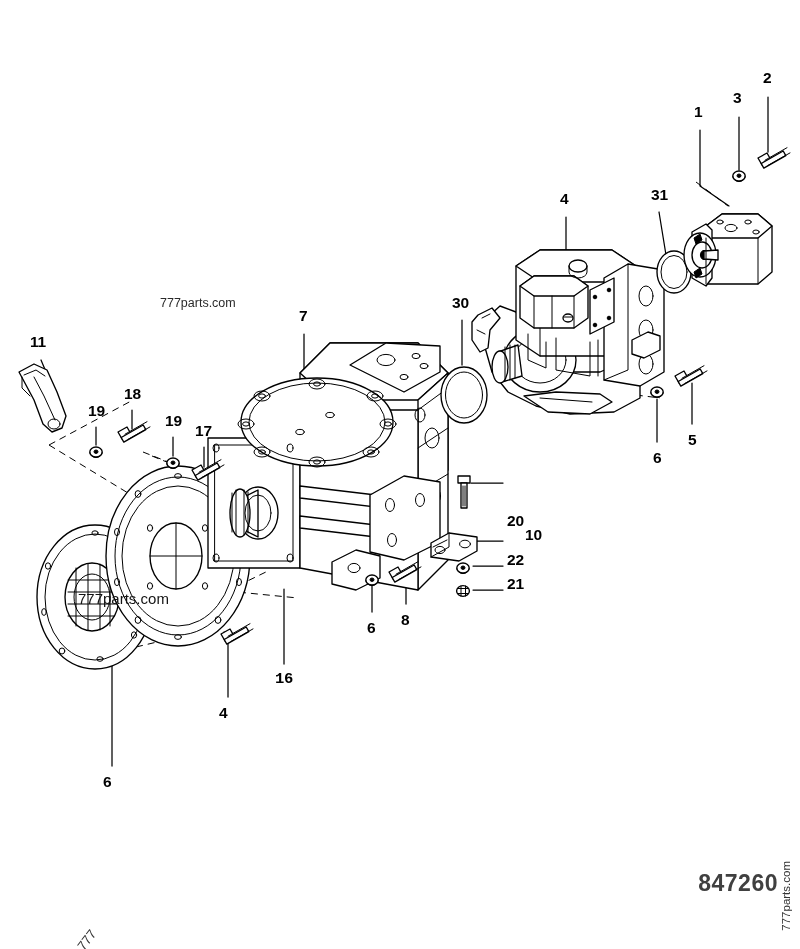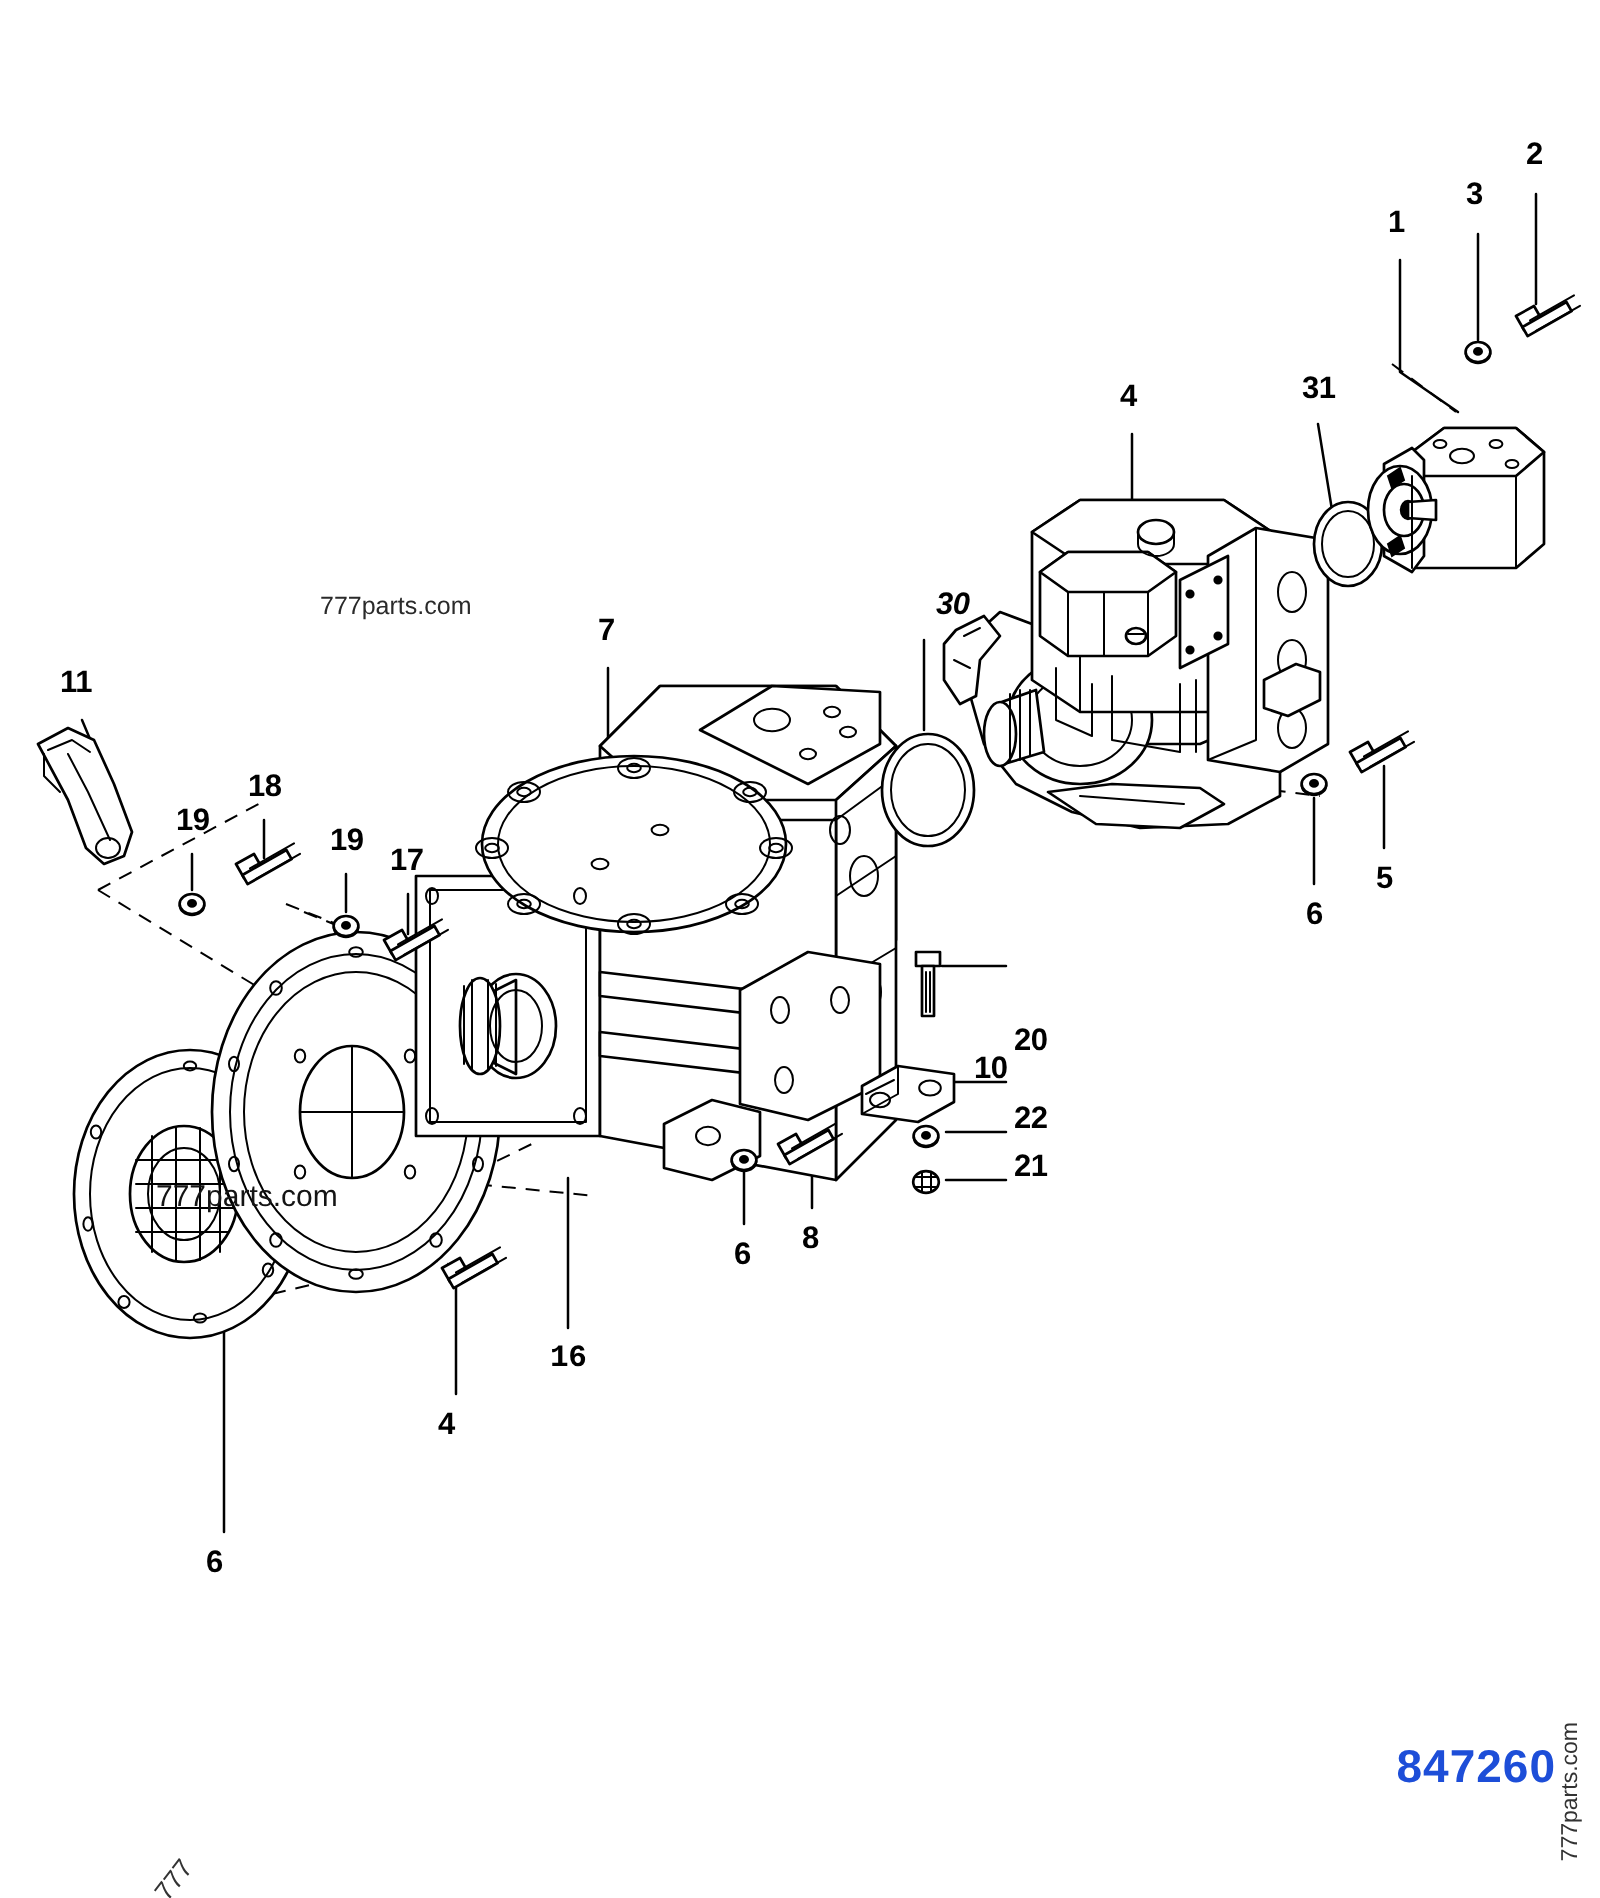--- a/index.html
+++ b/index.html
@@ -40,21 +40,21 @@
     letter-spacing: -0.2px;
   }
   .partnumber {
     position: absolute;
     right: 22px;
     bottom: 52px;
     font-family: "Liberation Sans", sans-serif;
     font-weight: bold;
     font-size: 23px;
     letter-spacing: 0.5px;
-    color: #1d4ed8;
+    color: #404040;
   }
   .wm {
     position: absolute;
     font-family: "Liberation Sans", sans-serif;
     font-size: 12.5px;
     color: #2a2a2a;
     white-space: nowrap;
   }
   .wm-top { left: 160px; top: 296px; }
   .wm-mid {
@@ -443,33 +443,33 @@
 
   <div class="callout" style="left:694px; top:104px;">1</div>
   <div class="callout" style="left:763px; top:70px;">2</div>
   <div class="callout" style="left:733px; top:90px;">3</div>
   <div class="callout" style="left:560px; top:191px;">4</div>
   <div class="callout" style="left:688px; top:432px;">5</div>
   <div class="callout" style="left:653px; top:450px;">6</div>
   <div class="callout" style="left:367px; top:620px;">6</div>
   <div class="callout" style="left:299px; top:308px;">7</div>
   <div class="callout" style="left:401px; top:612px;">8</div>
-  <div class="callout" style="left:487px; top:527px;">10</div>
+  <div class="callout" style="left:525px; top:527px;">10</div>
   <div class="callout" style="left:30px;  top:334px;text-align:center;">11</div>
   <div class="callout" style="left:219px; top:705px;">4</div>
   <div class="callout" style="left:103px; top:774px;">6</div>
   <div class="callout" style="left:275px; top:672px;font-family:Liberation Mono, monospace;">16</div>
   <div class="callout" style="left:195px; top:423px;">17</div>
   <div class="callout" style="left:124px; top:386px;">18</div>
   <div class="callout" style="left:88px;  top:403px;">19</div>
   <div class="callout" style="left:165px; top:413px;">19</div>
   <div class="callout" style="left:507px; top:469px;margin-top:44px;">20</div>
   <div class="callout" style="left:507px; top:576px;">21</div>
   <div class="callout" style="left:507px; top:552px;">22</div>
-  <div class="callout" style="left:468px; top:295px;font-style:italic;">30</div>
+  <div class="callout" style="left:452px; top:295px;">30</div>
   <div class="callout" style="left:651px; top:187px;">31</div>
 
   <div class="wm wm-top">777parts.com</div>
   <div class="wm wm-mid">777parts.com</div>
   <div class="wm wm-right">777parts.com</div>
   <div class="wm wm-bl">777</div>
 
   <div class="partnumber">847260</div>
 
 </div>

